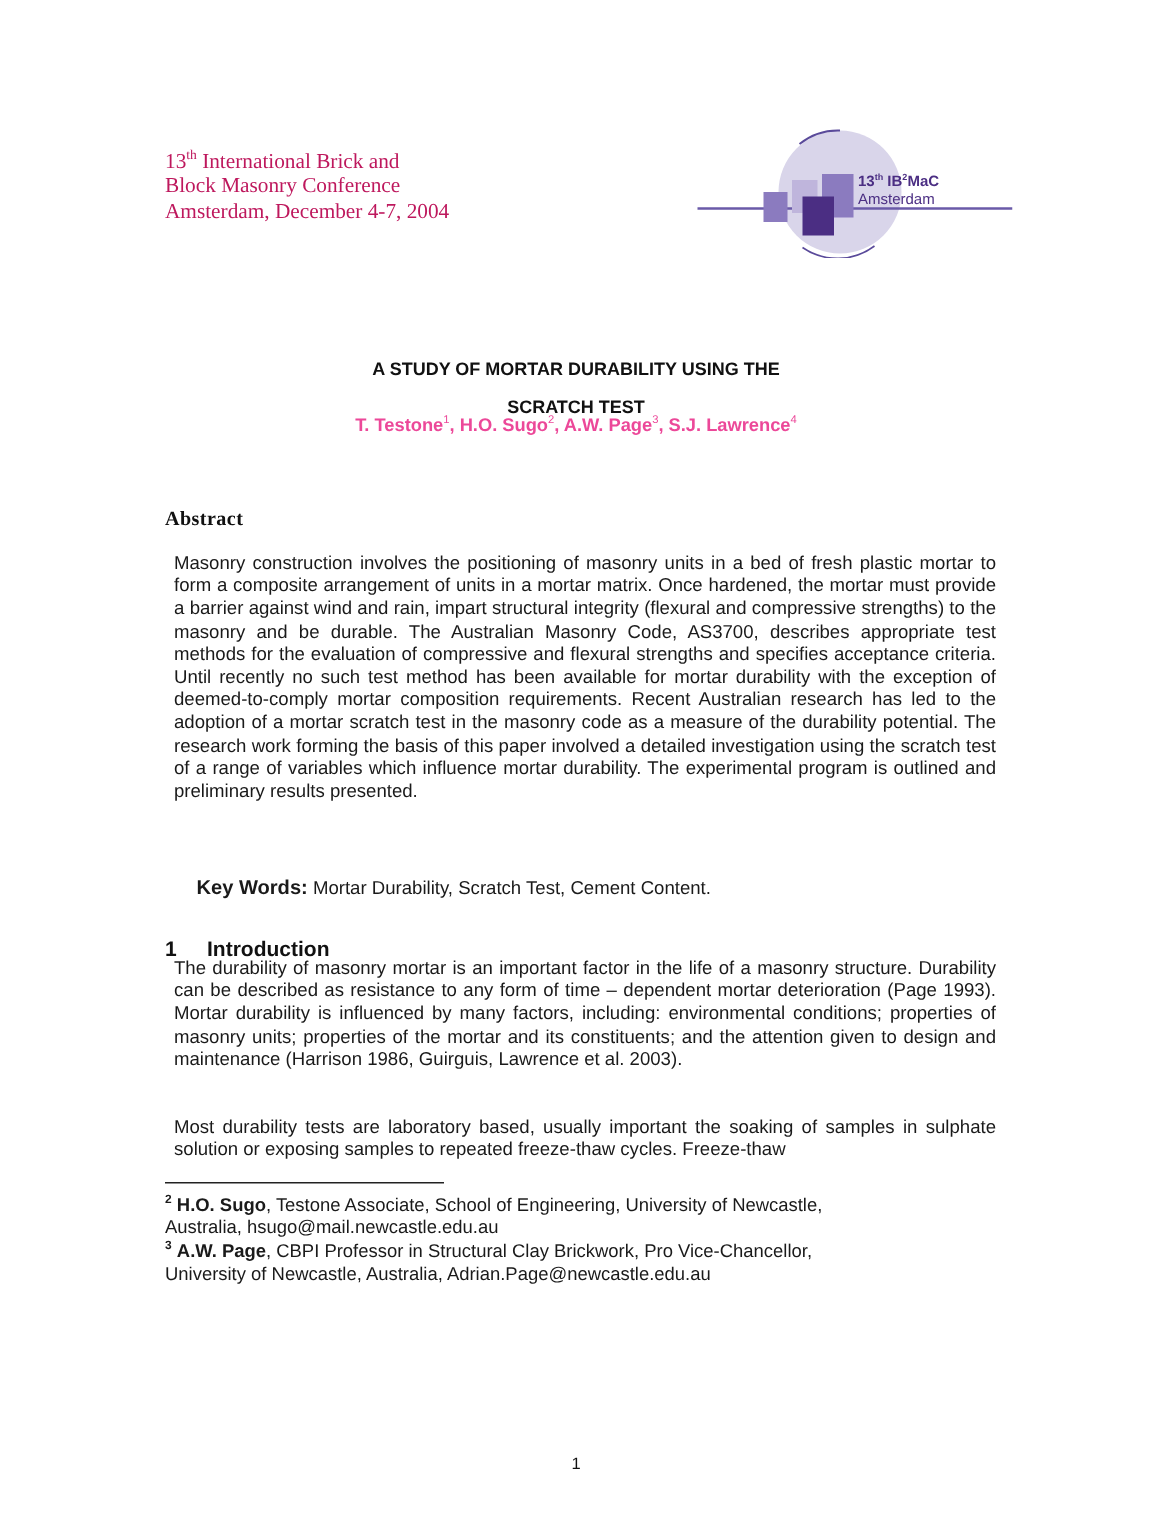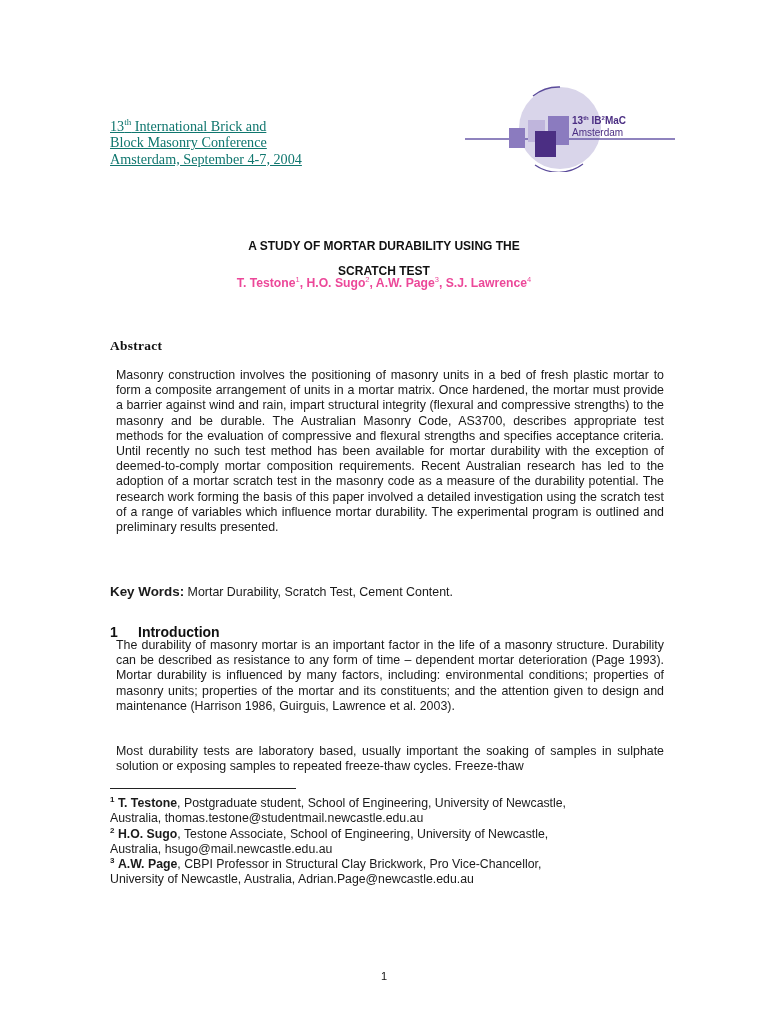--- a/index.html
+++ b/index.html
@@ -1,56 +1,56 @@
 <!DOCTYPE html>
 <html><head>
 <meta charset="utf-8">
 <style>
   html, body { margin:0; padding:0; background:#ffffff; }
   body { width:768px; height:1024px; position:relative; overflow:hidden; color:#111; }
   .serif { font-family:"Liberation Serif", "DejaVu Serif", serif; }
   .sans { font-family:"Liberation Sans", "DejaVu Sans", sans-serif; }
 
-  .conf { position:absolute; left:110px; top:118px; font-size:14.2px; line-height:16.4px; color:#0f766e;text-decoration:underline; }
+  .conf { position:absolute; left:110px; top:100px; font-size:14.2px; line-height:16.4px; color:#be185d; }
   .conf sup { font-size:9px; line-height:0; }
 
   .logo { position:absolute; left:463px; top:86px; width:212px; height:86px; }
 
   .title { position:absolute; left:110px; width:548px; top:234px; text-align:center;
            font-weight:bold; font-size:12px; line-height:24.5px; color:#111; }
   .authors { position:absolute; left:110px; width:548px; top:276px; text-align:center;
              font-weight:bold; font-size:12.2px; color:#ec4899; }
   .authors sup { font-size:7.5px; line-height:0; font-weight:normal; }
 
   .h-abstract { position:absolute; left:110px; top:338px; font-weight:bold; font-size:13.4px; letter-spacing:0.3px;font-family:Liberation Serif, serif; }
   .para { position:absolute; left:116px; width:548px; font-size:12.4px; line-height:15.2px;
           text-align:justify; color:#1a1a1a; }
   .p-abstract { top:368px; }
   .keywords { position:absolute; left:110px; top:584px; font-size:12.4px; color:#1a1a1a; }
-  .keywords b { font-size:13.4px; }
+  .keywords b { font-size:13.4px;margin-left:21px; }
 
   .h-intro { position:absolute; left:110px; top:624px; font-weight:bold; font-size:14px; }
   .h-intro .num { display:inline-block; width:28px; }
   .p-intro1 { top:638px; }
   .p-intro2 { top:744px; }
 
   .fn-rule { position:absolute; left:110px; top:788px; width:186px; height:0; border-top:1px solid #222; }
   .footnotes { position:absolute; left:110px; top:796px; width:548px; font-size:12.3px; line-height:15.3px; color:#1a1a1a; }
   .fn sup { font-size:8px; line-height:0; font-weight:bold; }
   .fn { display:block; }
 
   .pagenum { position:absolute; left:0; width:768px; top:970px; text-align:center; font-size:11px; color:#111; }
 </style>
 </head>
 <body>
 
 <div class="conf serif">
   <div><span>13</span><sup>th</sup><span> International Brick and</span></div>
   <div>Block Masonry Conference</div>
-  <div>Amsterdam, September 4-7, 2004</div>
+  <div>Amsterdam, December 4-7, 2004</div>
 </div>
 
 <div class="logo">
   <svg width="212" height="86" viewBox="0 0 212 86">
     <circle cx="97" cy="42" r="41" fill="#d9d5ea"></circle>
     <path d="M70 10 A41 41 0 0 1 97 1" stroke="#5a4a9a" stroke-width="1.3" fill="none"></path>
     <path d="M72 79 A41 41 0 0 0 120 78" stroke="#5a4a9a" stroke-width="1.1" fill="none"></path>
     <line x1="2" y1="53" x2="212" y2="53" stroke="#6a5aa8" stroke-width="1.6"></line>
     <rect x="46" y="42" width="16" height="20" fill="#8b7bbf"></rect>
     <rect x="65" y="34" width="17" height="22" fill="#bfb5dc"></rect>
@@ -77,18 +77,17 @@
 <div class="para p-abstract sans">Masonry construction involves the positioning of masonry units in a bed of fresh plastic mortar to form a composite arrangement of units in a mortar matrix. Once hardened, the mortar must provide a barrier against wind and rain, impart structural integrity (flexural and compressive strengths) to the masonry and be durable. The Australian Masonry Code, AS3700, describes appropriate test methods for the evaluation of compressive and flexural strengths and specifies acceptance criteria. Until recently no such test method has been available for mortar durability with the exception of deemed-to-comply mortar composition requirements. Recent Australian research has led to the adoption of a mortar scratch test in the masonry code as a measure of the durability potential. The research work forming the basis of this paper involved a detailed investigation using the scratch test of a range of variables which influence mortar durability. The experimental program is outlined and preliminary results presented.</div>
 
 <div class="keywords sans"><b>Key Words:</b><span> Mortar Durability, Scratch Test, Cement Content.</span></div>
 
 <div class="h-intro sans"><span class="num">1</span><span>Introduction</span></div>
 <div class="para p-intro1 sans">The durability of masonry mortar is an important factor in the life of a masonry structure. Durability can be described as resistance to any form of time – dependent mortar deterioration (Page 1993). Mortar durability is influenced by many factors, including: environmental conditions; properties of masonry units; properties of the mortar and its constituents; and the attention given to design and maintenance (Harrison 1986, Guirguis, Lawrence et al. 2003).</div>
 <div class="para p-intro2 sans">Most durability tests are laboratory based, usually important the soaking of samples in sulphate solution or exposing samples to repeated freeze-thaw cycles. Freeze-thaw</div>
 
 <div class="fn-rule"></div>
 <div class="footnotes sans">
-  <div class="fn"><sup>1</sup> <b>T. Testone</b><span>, Postgraduate student, School of Engineering, University of Newcastle,</span><br><span>Australia,  thomas.testone@studentmail.newcastle.edu.au</span></div>
   <div class="fn"><sup>2</sup> <b>H.O. Sugo</b><span>, Testone Associate, School of Engineering, University of Newcastle,</span><br><span>Australia, hsugo@mail.newcastle.edu.au</span></div>
   <div class="fn"><sup>3</sup> <b>A.W. Page</b><span>, CBPI Professor in Structural Clay Brickwork, Pro Vice-Chancellor,</span><br><span>University of Newcastle, Australia, Adrian.Page@newcastle.edu.au</span></div>
 </div>
 
 <div class="pagenum sans">1</div>
 
 </body></html>

